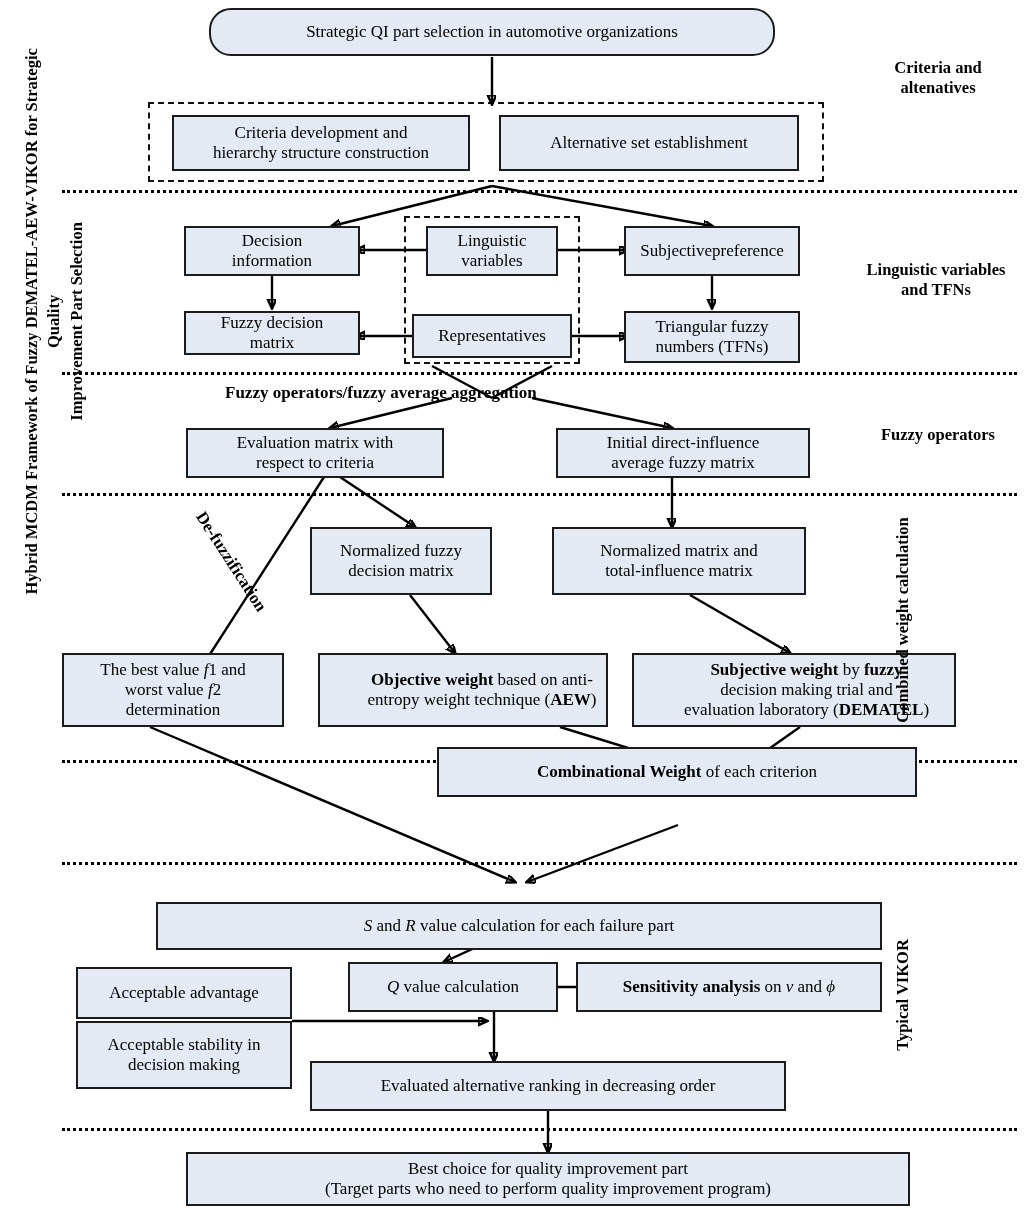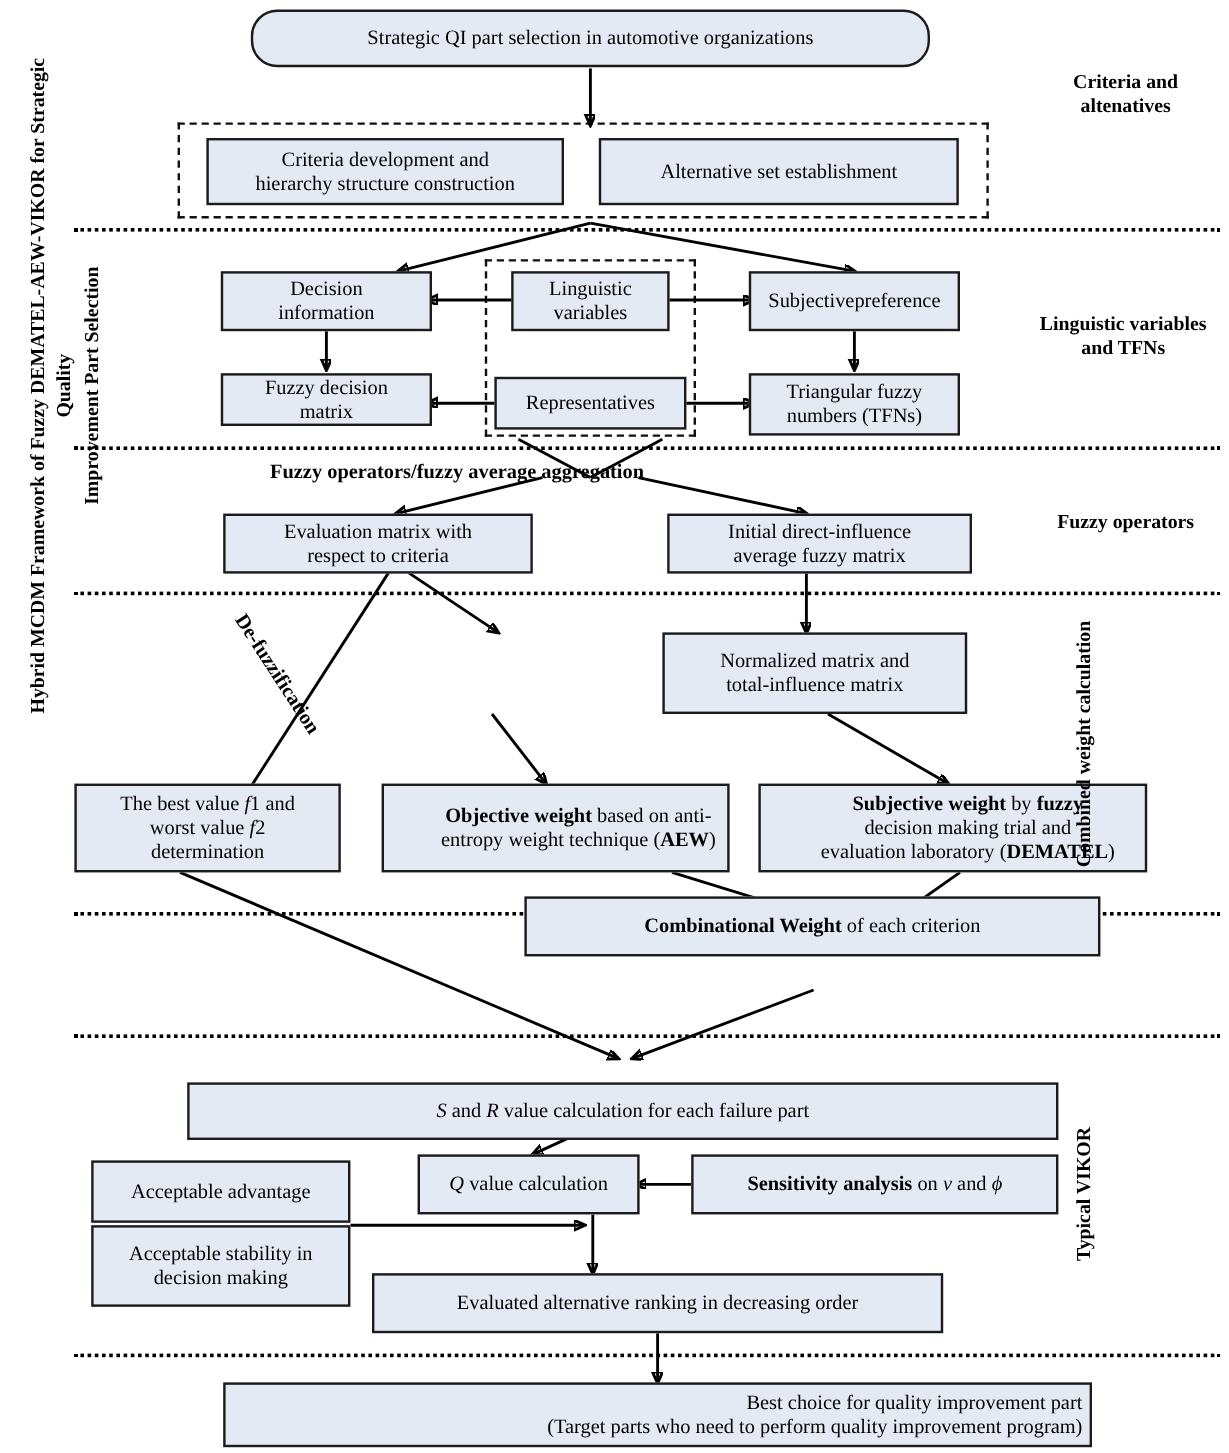--- a/index.html
+++ b/index.html
@@ -244,20 +244,24 @@
   <div class="box" style="left:186px;top:428px;width:258px;height:50px;flex-direction:column;">
     <span class="l">Evaluation matrix with</span>
     <span class="l">respect to criteria</span>
   </div>
 
   <div class="box" style="left:556px;top:428px;width:254px;height:50px;flex-direction:column;">
     <span class="l">Initial direct-influence</span>
     <span class="l">average fuzzy matrix</span>
   </div>
 
+  <div class="box" style="left:310px;top:527px;width:182px;height:68px;flex-direction:column;">
+    <span class="l">Normalized fuzzy</span>
+    <span class="l">decision matrix</span>
+  </div>
 
   <div class="box" style="left:552px;top:527px;width:254px;height:68px;flex-direction:column;">
     <span class="l">Normalized matrix and</span>
     <span class="l">total-influence matrix</span>
   </div>
 
   <div class="box" style="left:62px;top:653px;width:222px;height:74px;flex-direction:column;">
     <span class="l">
       <span>The best value <span class="em">f</span>1 and</span>
     </span>
@@ -277,39 +281,39 @@
   </div>
 
   <div class="box" style="left:437px;top:747px;width:480px;height:50px;">
     <span class="l"><span class="bd">Combinational Weight</span><span> of each criterion</span></span>
   </div>
 
   <div class="box" style="left:156px;top:882px;width:726px;height:48px;margin-top:20px;">
     <span class="l"><span class="em">S</span><span> and </span><span class="em">R</span><span> value calculation for each failure part</span></span>
   </div>
 
-  <div class="box" style="left:348px;top:962px;width:185px;height:50px;">
+  <div class="box" style="left:348px;top:962px;width:210px;height:50px;">
     <span class="l"><span class="em">Q</span><span> value calculation</span></span>
   </div>
 
   <div class="box" style="left:576px;top:962px;width:306px;height:50px;">
     <span class="l"><span class="bd">Sensitivity analysis</span><span> on </span><span class="em">v</span><span> and </span><span class="em">ϕ</span></span>
   </div>
 
   <div class="box" style="left:76px;top:967px;width:216px;height:52px;">
     <span class="l">Acceptable advantage</span>
   </div>
 
   <div class="box" style="left:76px;top:1021px;width:216px;height:68px;flex-direction:column;">
     <span class="l">Acceptable stability in</span>
     <span class="l">decision making</span>
   </div>
 
   <div class="box" style="left:310px;top:1061px;width:476px;height:50px;">
     <span class="l">Evaluated alternative ranking in decreasing order</span>
   </div>
 
-  <div class="box" style="left:186px;top:1152px;width:724px;height:54px;flex-direction:column;align-items:flex-end;">
+  <div class="box" style="left:186px;top:1152px;width:724px;height:54px;flex-direction:column;">
     <span class="l">Best choice for quality improvement part</span>
     <span class="l">(Target parts who need to perform quality improvement program)</span>
   </div>
 
 </div>
 
 </body></html>

